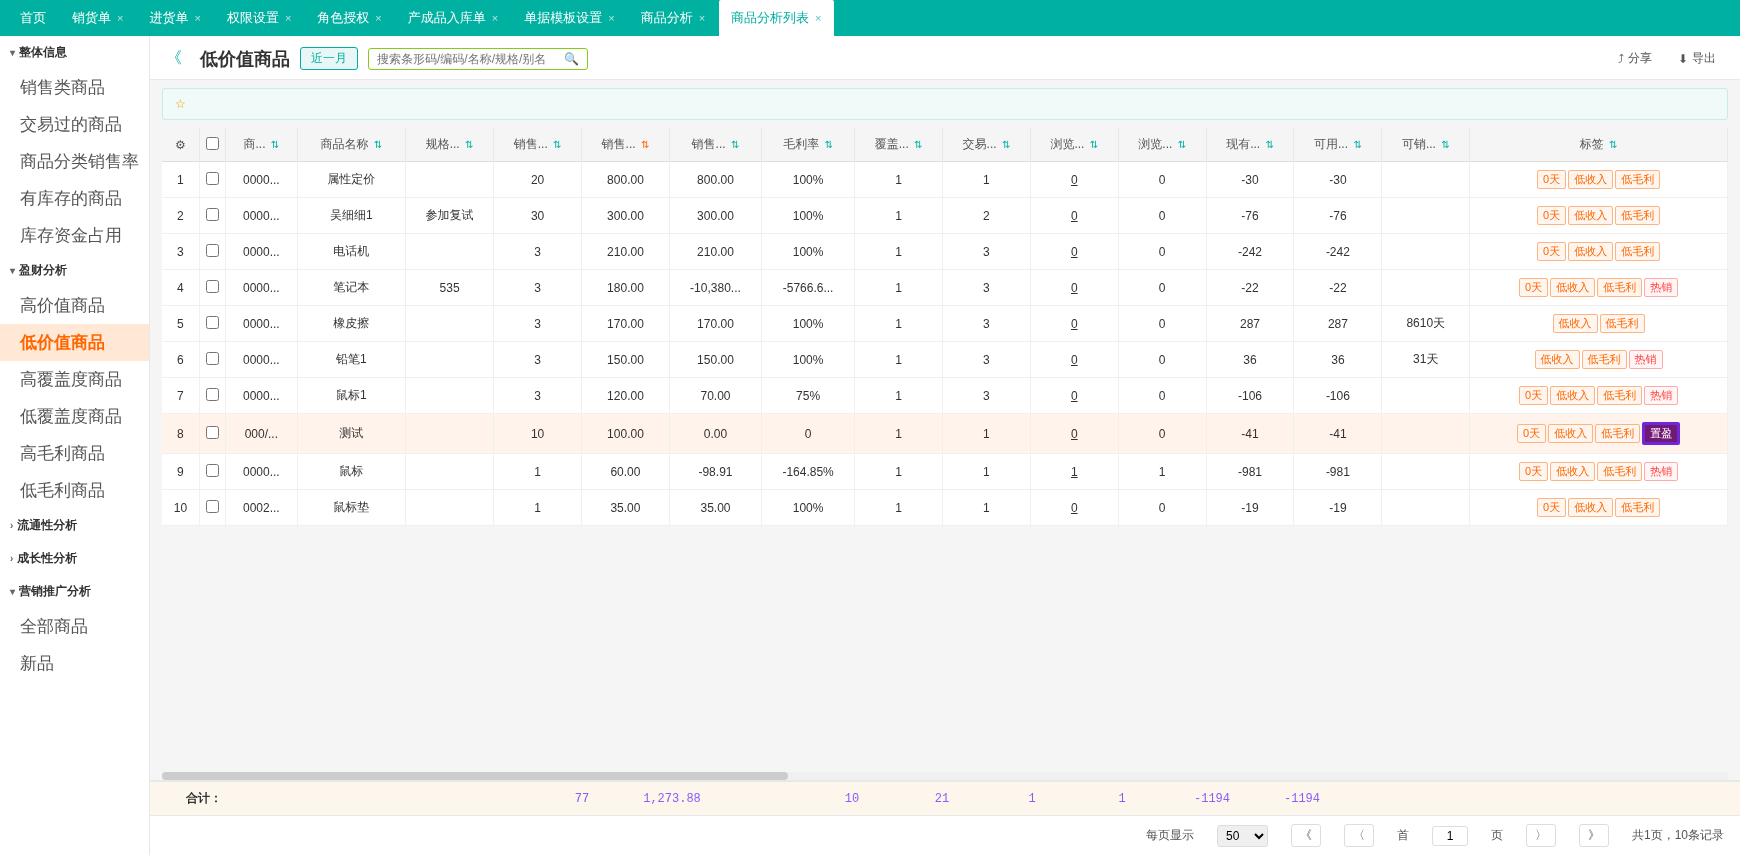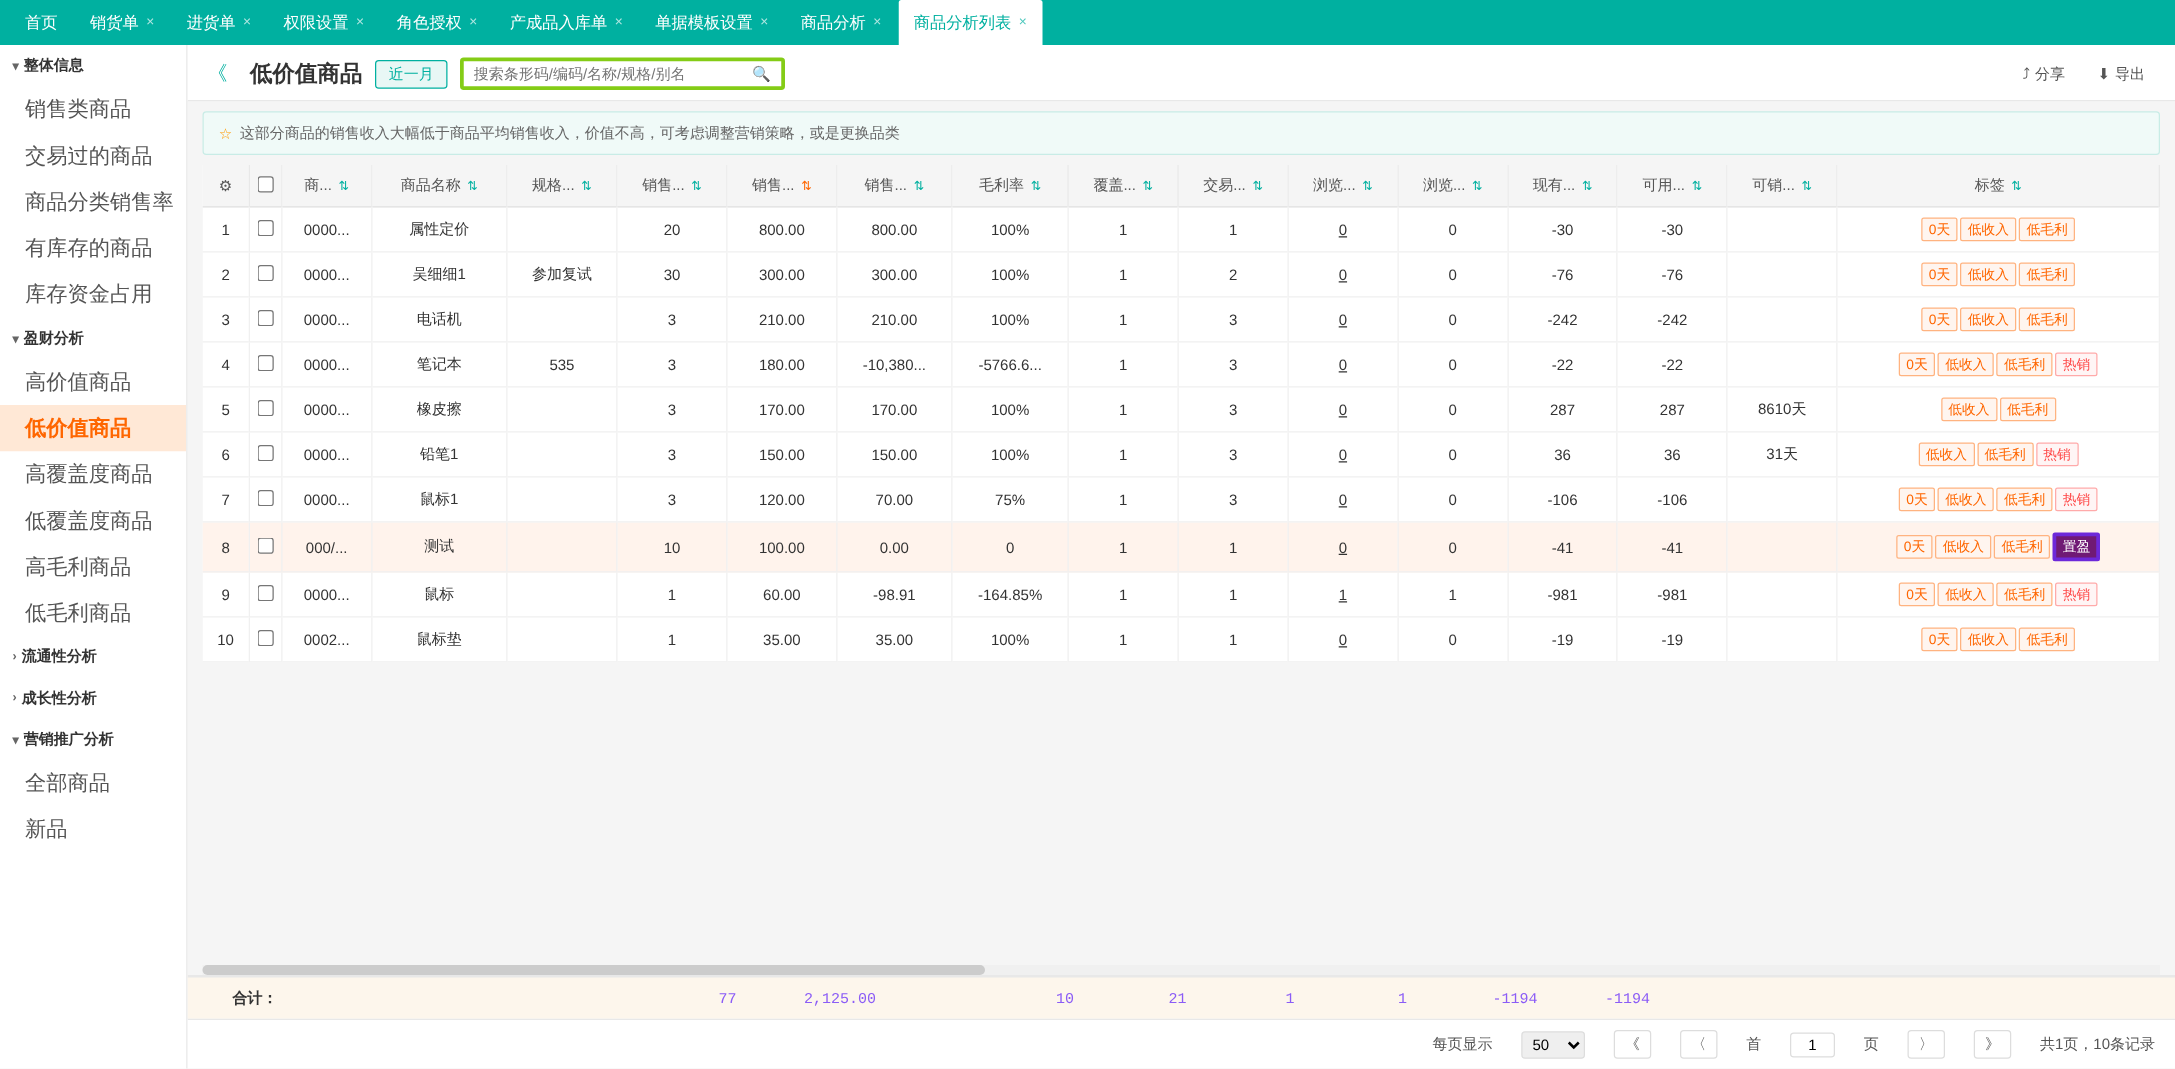--- a/index.html
+++ b/index.html
@@ -93,24 +93,24 @@
       border: 1px solid #00b0a0;
       color: #00b0a0;
       padding: 2px 10px;
       border-radius: 3px;
       cursor: pointer;
       font-size: 12px;
     }
     .search-box {
       display: flex;
       align-items: center;
-      border: 3px solid #84cc16;
+      border: 1px solid #84cc16;
       border-radius: 3px;
       padding: 3px 8px;
-      width: 260px;
+      width: 220px;
       background: #fff;
     }
     .search-box input {
       border: none;
       outline: none;
       width: 100%;
       font-size: 12px;
       color: #999;
     }
     .search-icon { color: #00b0a0; cursor: pointer; }
@@ -318,21 +318,20 @@
         <span>分享</span>
       </div>
       <div class="action-btn">
         <span>⬇</span>
         <span>导出</span>
       </div>
     </div>
 
     <div class="info-bar">
       <span class="info-icon">☆</span>
-      <span>这部分商品的销售收入大幅低于商品平均销售收入，价值不高，可考虑调整营销策略，或是更换品类</span>
     </div>
 
     <div class="table-container">
       <table>
         <thead>
           <tr>
             <th>⚙</th>
             <th><input type="checkbox" style=""></th>
             <th>商... <span class="sort-icon">⇅</span></th>
             <th>商品名称 <span class="sort-icon">⇅</span></th>
@@ -548,21 +547,21 @@
     </div>
 
     <div class="horizontal-scroll">
       <div class="horizontal-scroll-inner"></div>
     </div>
 
     <div class="table-footer">
       <span class="footer-label">合计：</span>
       <span class="footer-cell" style="min-width:300px"></span>
       <span class="footer-cell">77</span>
-      <span class="footer-cell">2,125.00</span>
+      <span class="footer-cell">1,273.88</span>
       <span class="footer-cell" style="min-width:80px"></span>
       <span class="footer-cell">10</span>
       <span class="footer-cell">21</span>
       <span class="footer-cell">1</span>
       <span class="footer-cell">1</span>
       <span class="footer-cell">-1194</span>
       <span class="footer-cell">-1194</span>
     </div>
 
     <div class="pagination-bar">

